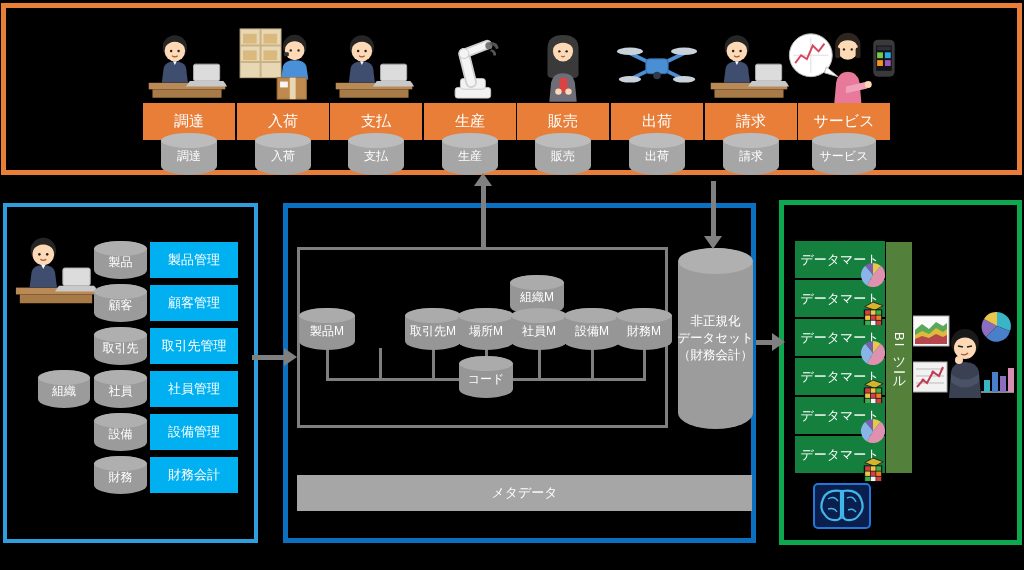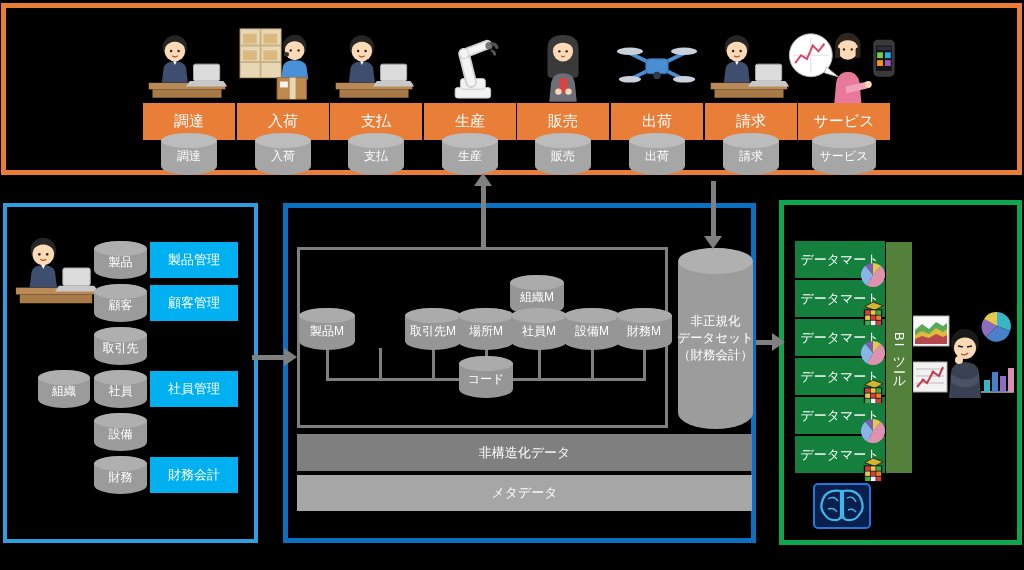--- a/index.html
+++ b/index.html
@@ -280,21 +280,23 @@
     </div>
   <div class="cyl cyl-left" style="left:94px;top:456px;width:53px;height:38px">
       <span>財務</span>
     </div>
   <div class="cyl cyl-left" style="left:38px;top:370px;width:52px;height:38px">
       <span>組織</span>
     </div>
 
   <div class="mgmt" style="top:285px">顧客管理</div>
   <div class="mgmt" style="top:242px">製品管理</div>
+  <div class="mgmt" style="top:328px">取引先管理</div>
   <div class="mgmt" style="top:371px">社員管理</div>
+  <div class="mgmt" style="top:414px">設備管理</div>
   <div class="mgmt" style="top:457px">財務会計</div>
 
   <div class="frame" style="left:283px;top:203px;width:473px;height:340px;border:5px solid #0B70C0;"></div>
   <div class="frame" style="left:297px;top:247px;width:371px;height:181px;border:3px solid #7F7F7F;"></div>
 
   <div class="cyl cyl-mid" style="left:510px;top:275px;width:54px;height:40px">
       <span>組織M</span>
     </div>
 
   <div class="conn" style="left:326px;top:348px;width:3px;height:31px"></div>
@@ -321,21 +323,20 @@
   <div class="cyl cyl-mid" style="left:564px;top:308px;width:56px;height:42px">
       <span>設備M</span>
     </div>
   <div class="cyl cyl-mid" style="left:616px;top:308px;width:56px;height:42px">
       <span>財務M</span>
     </div>
   <div class="cyl cyl-mid" style="left:459px;top:356px;width:54px;height:42px">
       <span>コード</span>
     </div>
 
-  <div class="hbar" style="top:434px;height:37px;background:#7F7F7F;">非構造化データ</div>
   <div class="hbar" style="top:475px;height:36px;background:#A6A6A6;">メタデータ</div>
 
   <div class="cyl cyl-big" style="left:678px;top:248px;width:75px;height:181px">
     <span class="denorm">
       <span>非正規化</span><br>
       <span>データセット</span><br>
       <span>（財務会計）</span>
     </span>
   </div>
 

